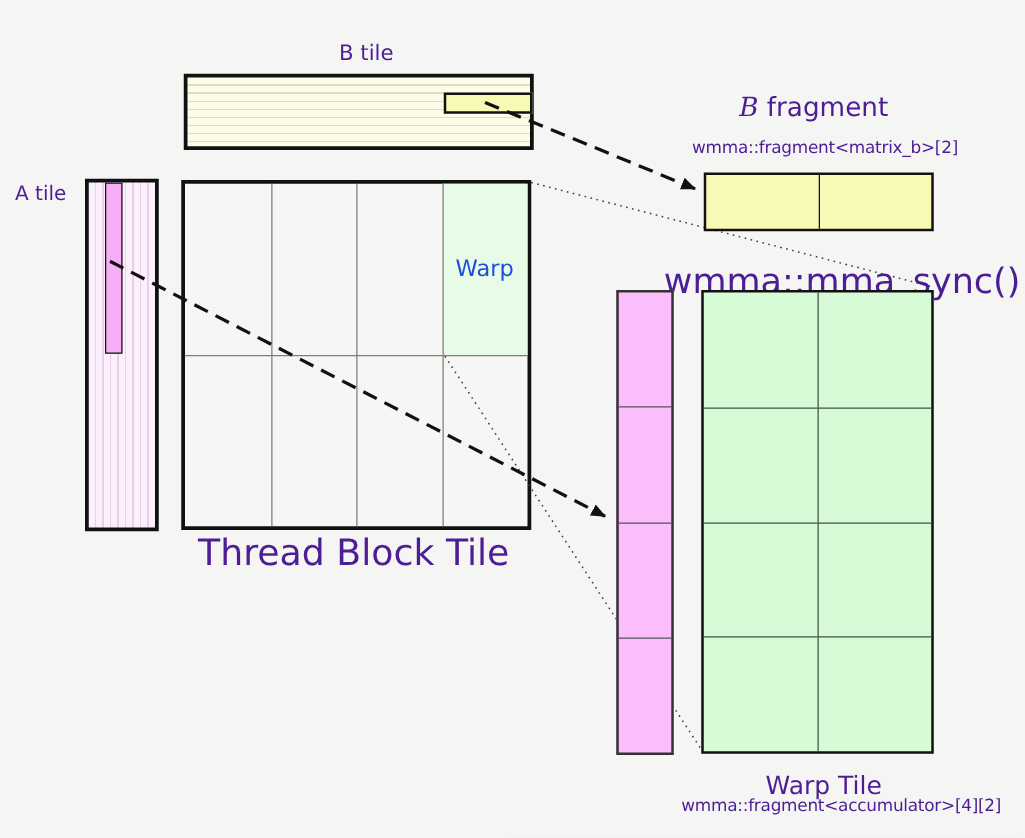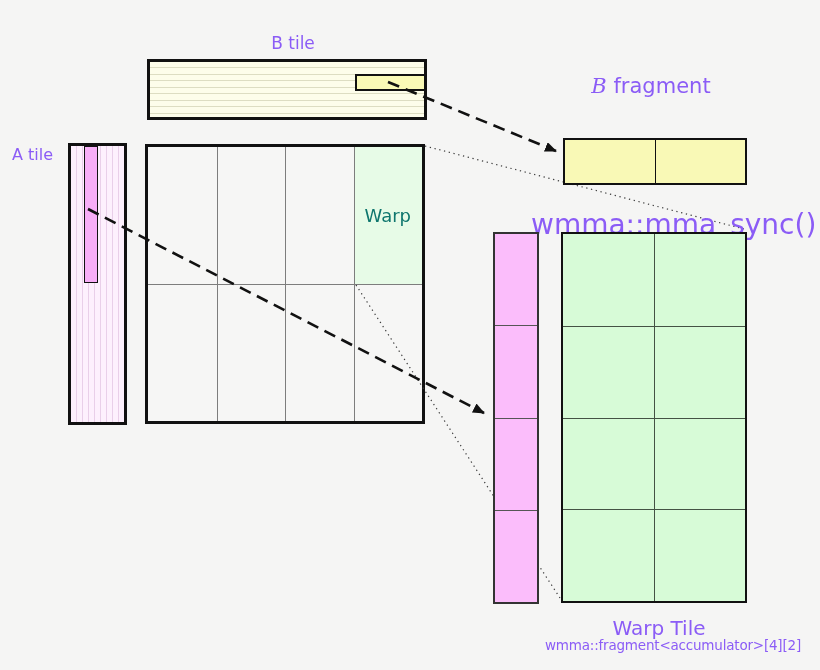--- a/index.html
+++ b/index.html
@@ -1,36 +1,36 @@
 <!DOCTYPE html>
 <html><head>
 <meta charset="utf-8">
 <style>
   html,body{margin:0;padding:0;}
   body{font-family:"DejaVu Sans","Liberation Sans",sans-serif;background:#e9e9e9;}
   #canvas{position:relative;width:820px;height:670px;background:var(--background,#f5f5f4);overflow:hidden;}
   .abs{position:absolute;box-sizing:border-box;}
-  .label{color:#8b5cf6;white-space:nowrap;}
+  .label{color:#4c1d95;white-space:nowrap;}
   .center{text-align:center;}
 
   
   .b-tile{left:147px;top:59px;width:280px;height:61px;border:3px solid #111;
     background:repeating-linear-gradient(to bottom,var(--tile-yellow) 0px,var(--tile-yellow) 5.5px,#ddddc2 5.5px,#ddddc2 6.5px);}
   .b-highlight{left:355px;top:74px;width:71px;height:17px;border:2px solid #111;background:var(--fragment-yellow);z-index:1;}
   .a-tile{left:68px;top:143px;width:59px;height:282px;border:3px solid #111;
     background:repeating-linear-gradient(to right,var(--tile-pink) 0px,var(--tile-pink) 5px,#e9cfe9 5px,#e9cfe9 6px);}
   .a-highlight{left:84px;top:146px;width:14px;height:137px;border:1.5px solid #111;background:var(--highlight-pink);z-index:1;}
 
   
   .tbt{left:145px;top:144px;width:280px;height:280px;border:3px solid #111;background:#f6f6f5;}
   .tbt-vline{position:absolute;top:0;bottom:0;width:1px;background:#7d7d7d;}
   .tbt-hline{position:absolute;left:0;right:0;height:1px;background:#7d7d7d;}
   .warp-cell{position:absolute;left:75%;top:0;width:25%;height:50%;background:var(--warp-cell-green);
     display:flex;align-items:center;justify-content:center;}
-  .warp-cell span{font-size:18px;color:#0f766e;}
+  .warp-cell span{font-size:18px;color:#1d4ed8;}
   .tbt-label{left:133px;top:425px;width:300px;font-size:29px;}
 
   
   .frag-title{font-size:21px;text-align:center;}
   .frag-title em{font-family:"DejaVu Serif","Liberation Serif",serif;font-style:italic;}
   .code-label{font-size:13.5px;letter-spacing:-0.2px;}
   .b-frag-title{left:531px;top:74px;width:240px;}
   .b-frag-code{left:520px;top:110px;width:280px;}
   .b-frag{left:563px;top:138px;width:184px;height:47px;border:2px solid #111;background:var(--fragment-yellow);display:flex;}
   .b-frag .cell{flex:1;}
@@ -77,35 +77,41 @@
 
   <div class="abs tbt z1" id="tbt">
     <div class="warp-cell">
       <span>Warp</span>
     </div>
   <div class="tbt-vline" style="left: 25%;"></div>
       <div class="tbt-vline" style="left: 50%;"></div>
       <div class="tbt-vline" style="left: 75%;"></div>
       <div class="tbt-hline" style="top: 50%;"></div>
     </div>
+  <div class="abs label center tbt-label">
+    <span>Thread Block Tile</span>
+  </div>
 
   <svg class="connectors" width="820" height="670" viewBox="0 0 820 670">
     <defs>
       <marker id="arrow" markerUnits="userSpaceOnUse" markerWidth="14" markerHeight="12" refX="11" refY="5" orient="auto">
         <path d="M0,0 L12,5 L0,10 z" fill="#111"></path>
       </marker>
     </defs>
     <line x1="425" y1="146" x2="744" y2="229" stroke="#3c3c3c" stroke-width="1.2" stroke-dasharray="1.3 3.6"></line>
     <line x1="356" y1="285" x2="560" y2="598" stroke="#3c3c3c" stroke-width="1.2" stroke-dasharray="1.3 3.6"></line>
     <line x1="388" y1="82" x2="556" y2="151" stroke="#111" stroke-width="2.6" stroke-dasharray="12 7" marker-end="url(#arrow)"></line>
     <line x1="88" y1="209" x2="484" y2="413" stroke="#111" stroke-width="2.6" stroke-dasharray="12 7" marker-end="url(#arrow)"></line>
   </svg>
 
   <div class="abs label center frag-title b-frag-title">
     <em>B</em><span> fragment</span>
+  </div>
+  <div class="abs label center code-label b-frag-code">
+    <span>wmma::fragment&lt;matrix_b&gt;[2]</span>
   </div>
   <div class="abs b-frag z3" id="bfrag">
       <div class="cell"></div>
       <div class="cell"></div>
     </div>
 
   <div class="abs label center mma-sync z3">
     <span>wmma::mma_sync()</span>
   </div>
 

